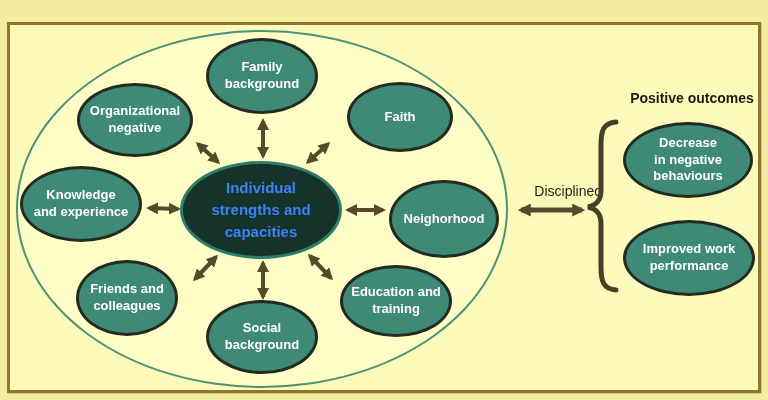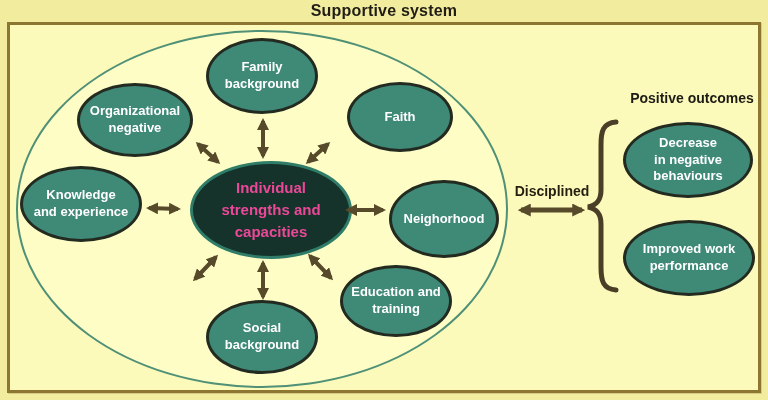--- a/index.html
+++ b/index.html
@@ -32,63 +32,64 @@
   }
   .node-family        { left:206px; top:38px;  width:112px; height:76px; }
   .node-org           { left:77px;  top:83px;  width:116px; height:74px; }
   .node-faith         { left:347px; top:82px;  width:106px; height:70px; }
   .node-knowledge     { left:20px;  top:166px; width:122px; height:76px; }
   .node-neighborhood  { left:389px; top:180px; width:110px; height:78px; }
   .node-friends       { left:76px;  top:260px; width:102px; height:76px; }
   .node-social        { left:206px; top:300px; width:112px; height:74px; }
   .node-education     { left:340px; top:265px; width:112px; height:72px; }
   .node-center {
-    left:190px; top:161px; width:162px; height:98px;
-    background:#16332b; border:3px solid #2f7d68; color:#ec4899;
+    left:180px; top:161px; width:162px; height:98px;
+    background:#16332b; border:3px solid #2f7d68; color:#3b82f6;
     font-size:15px; line-height:1.45;
   }
   .node-outcome1 { left:623px; top:122px; width:130px; height:76px; }
   .node-outcome2 { left:623px; top:220px; width:132px; height:76px; }
   .outcomes-heading {
     position:absolute; left:612px; top:90px; width:160px;
     text-align:center; font-weight:bold; font-size:14px; color:#1d1b15;
   }
   .connector-label {
-    position:absolute; width:100px; text-align:center;
-    font-weight:bold; font-size:14px; color:#241e10;
+    position:absolute; width:100px; text-align:right;
+    font-weight:normal; font-size:14px; color:#241e10;
   }
   .connector-top    { left:502px; top:183px; }
   .connector-bottom { left:502px; top:218px; }
   .overlay {
     position:absolute; left:0; top:0; width:768px; height:400px;
     pointer-events:none;
   }
   .arrow { stroke:#564a2b; stroke-width:4; }
   .arrow-wide { stroke:#564a2b; stroke-width:5; }
   .brace { stroke:#4a3e26; stroke-width:5; fill:none; stroke-linecap:round; }
 </style>
 </head>
 <body>
 
 <div class="stage">
 
-  <div class="page-title">Supportive system</div>
 
   <div class="frame"></div>
 
   <div class="big-ellipse"></div>
 
   <div class="node node-family">Family
 background</div>
   <div class="node node-org">Organizational
 negative</div>
   <div class="node node-faith">Faith</div>
   <div class="node node-knowledge">Knowledge
 and experience</div>
   <div class="node node-neighborhood">Neighorhood</div>
+  <div class="node node-friends">Friends and
+colleagues</div>
   <div class="node node-social">Social
 background</div>
   <div class="node node-education">Education and
 training</div>
 
   <div class="node node-center">Individual
 strengths and
 capacities</div>
 
   <div class="connector-label connector-top">Disciplined</div>

